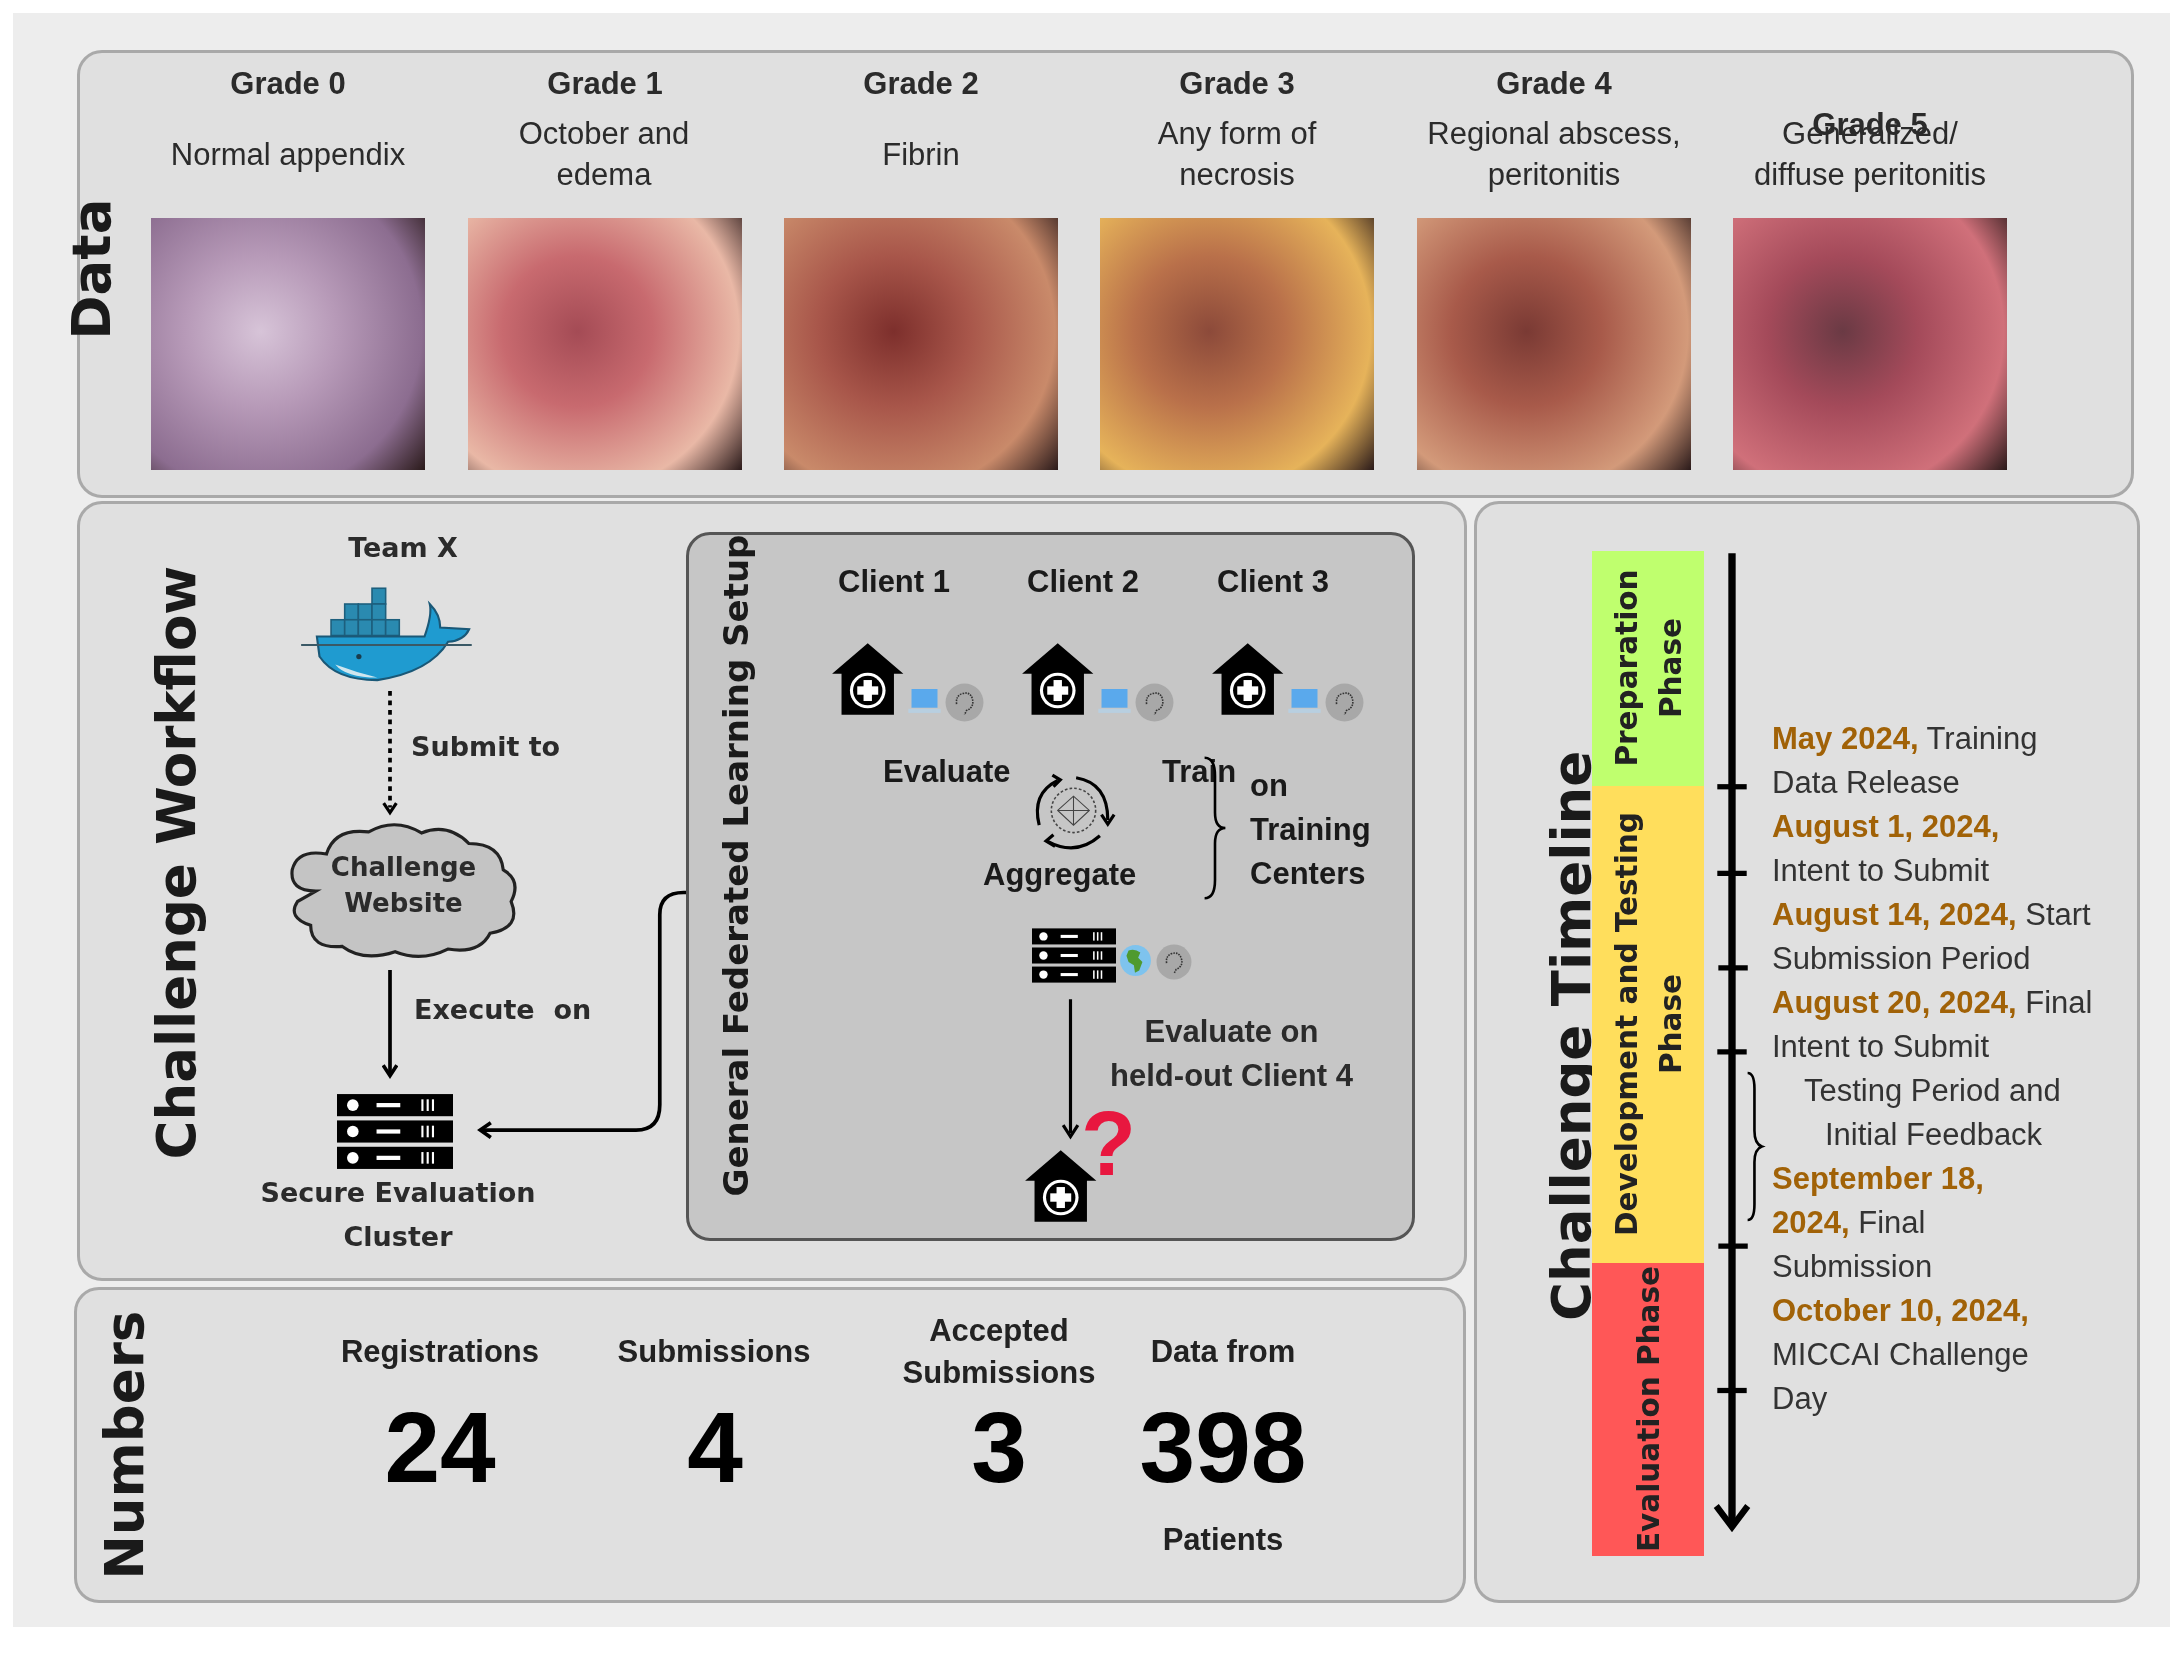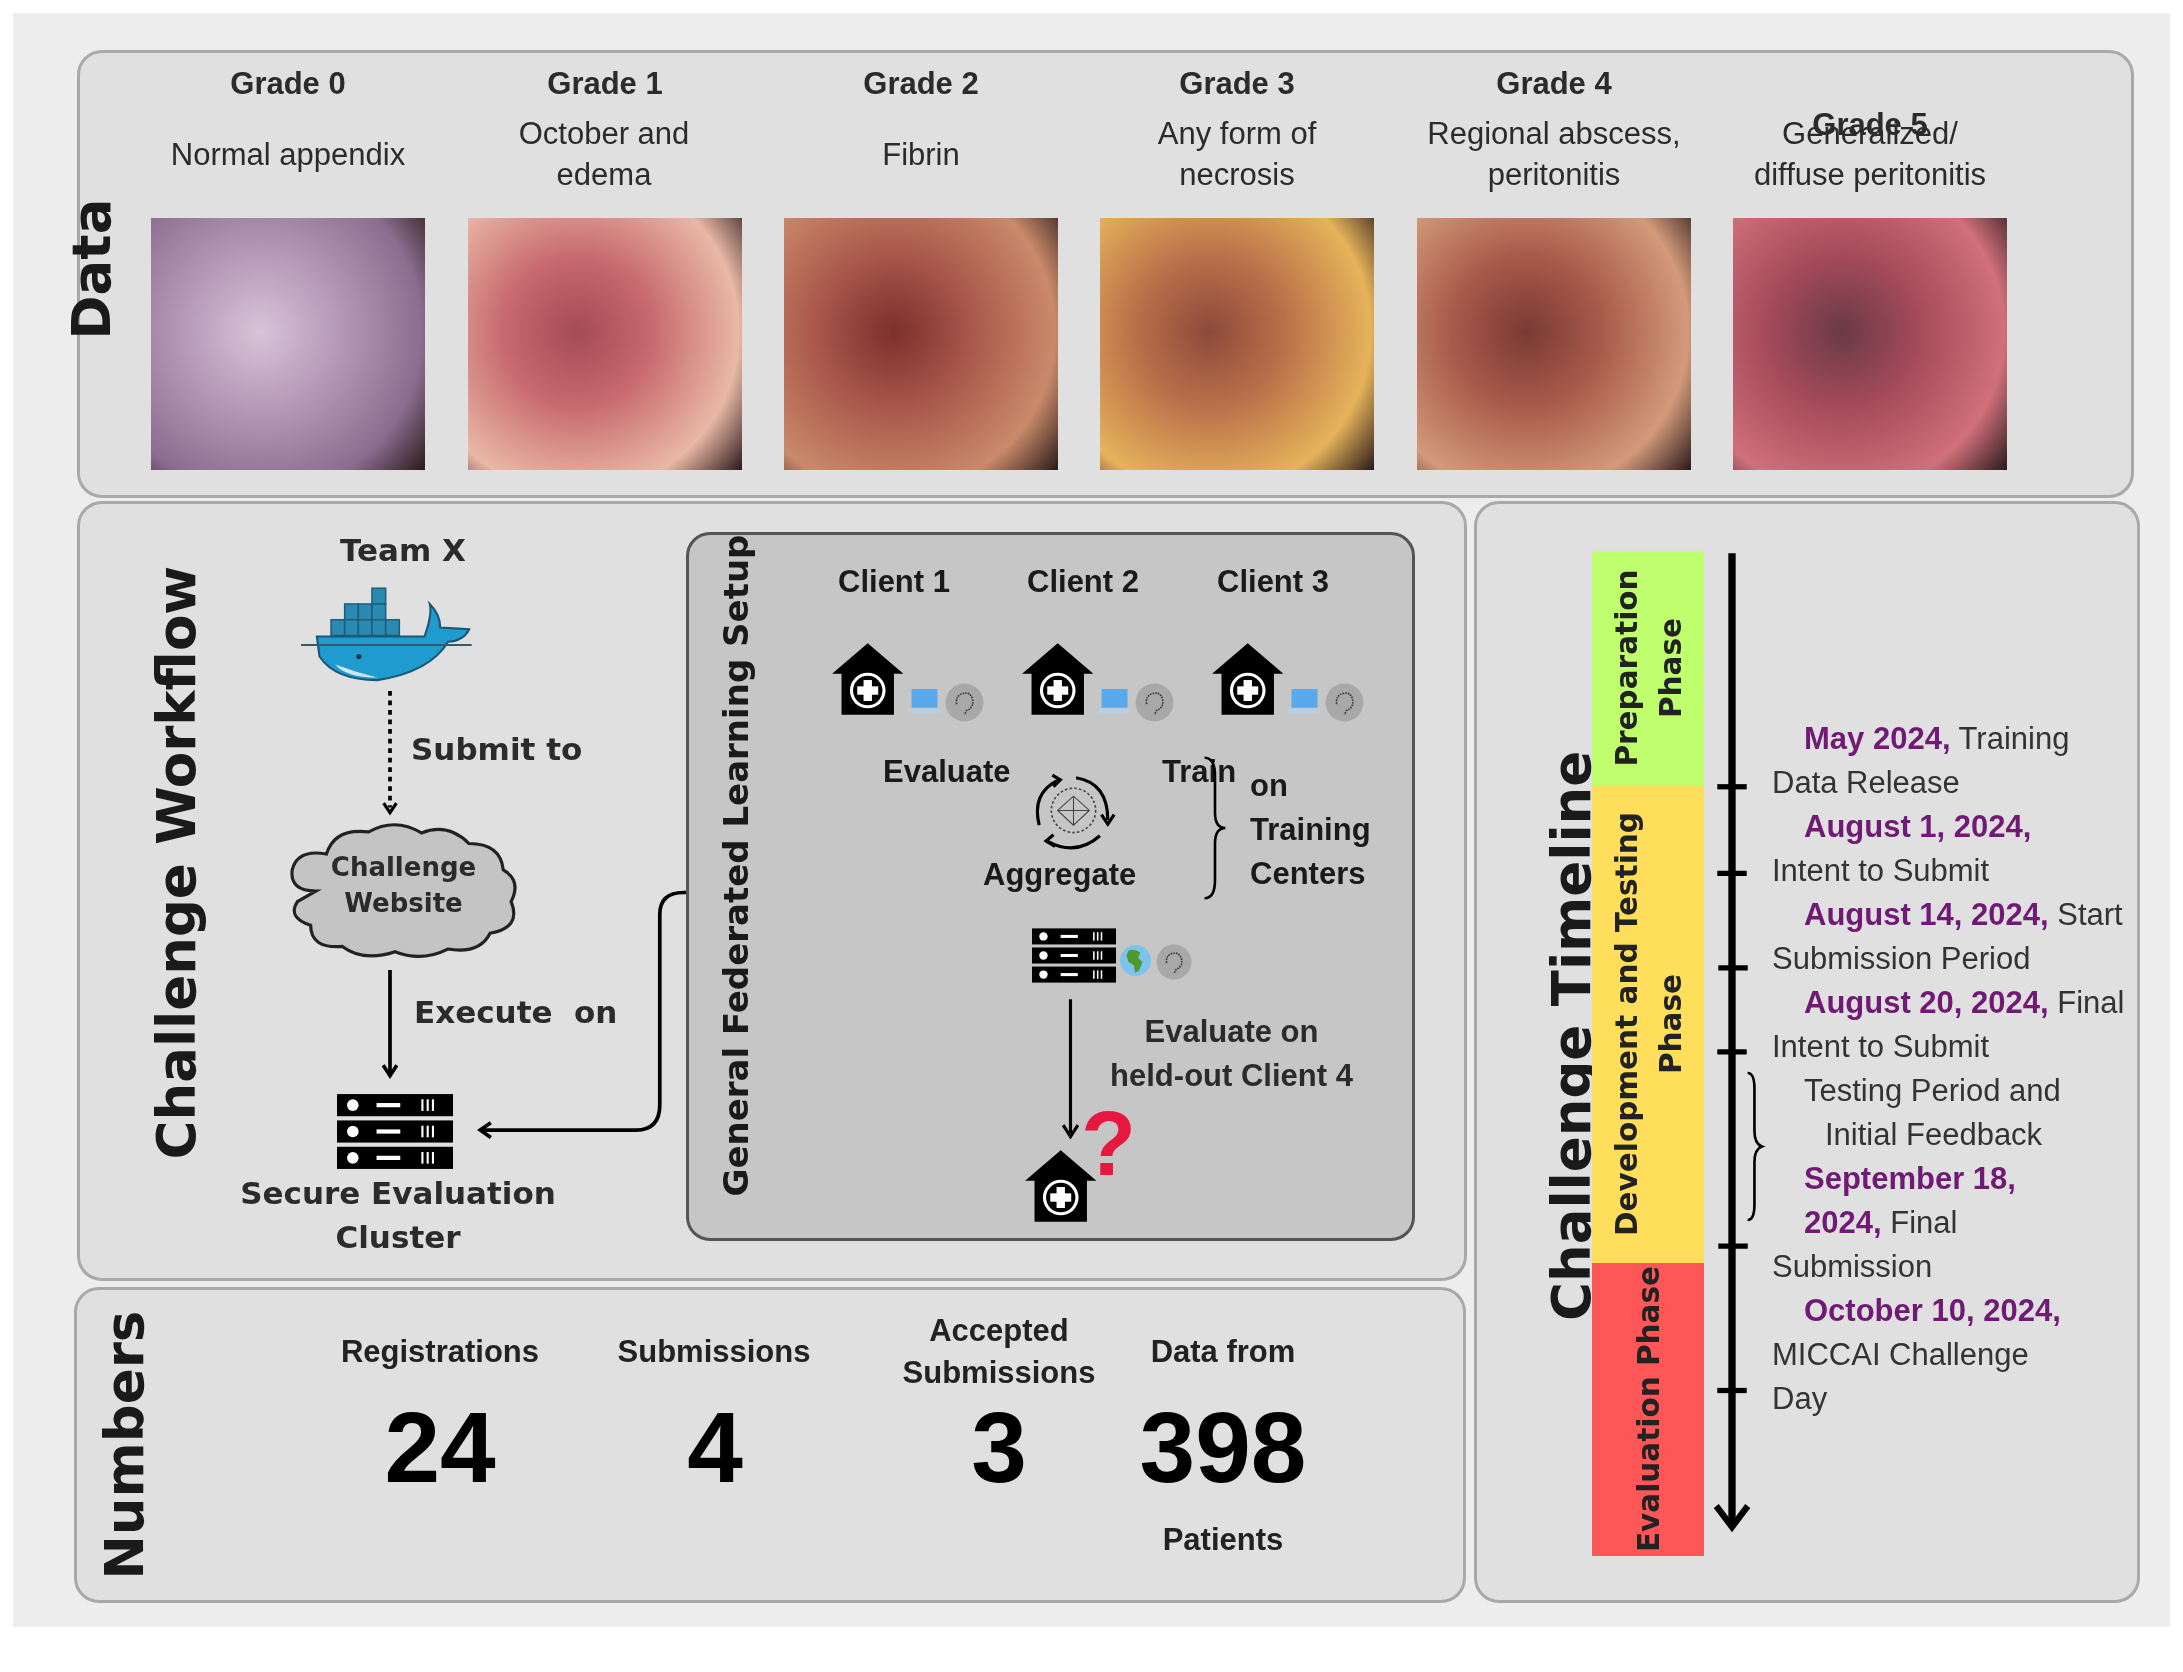--- a/index.html
+++ b/index.html
@@ -7,26 +7,26 @@
          font-family:"Liberation Sans", "DejaVu Sans", sans-serif; color:#222; }
   .canvas { position:absolute; left:13px; top:13px; width:2157px; height:1614px; background:#ededed; }
   .panel { position:absolute; background:#e0e0e0; border:3.7px solid #a9a9a9; border-radius:25px; box-sizing:border-box; }
   .vlabel { position:absolute; transform:rotate(-90deg); transform-origin:center center; white-space:nowrap;
             font-weight:bold; color:#1a1a1a; text-align:center; font-family:"DejaVu Sans", sans-serif; }
   .abs { position:absolute; }
   .center { text-align:center; }
   .grade-title { font-weight:bold; font-size:31px; color:#2b2b2b; }
   .grade-desc { font-size:31px; color:#2b2b2b; line-height:41px; }
   .photo { position:absolute; width:274px; height:252px; }
-  .wf-text { font-weight:bold; font-size:31px; color:#2b2b2b; font-family:"DejaVu Sans", sans-serif; }
+  .wf-text { font-weight:bold; font-size:27px; color:#2b2b2b; font-family:"DejaVu Sans", sans-serif; }
   .fl-text { font-weight:bold; font-size:31px; color:#1a1a1a; }
   .num-label { font-weight:bold; font-size:31px; color:#222; text-align:center; line-height:42px; }
   .num-val { font-weight:bold; font-size:100px; color:#000; text-align:center; }
   .tl-text { font-size:31px; color:#333; line-height:44px; }
-  .tl-text b { color:#701a75;margin-left:32px; }
+  .tl-text b { color:#a16207; }
 </style>
 </head>
 <body>
 
 <div class="canvas">
 
   <div class="panel" style="left:64px; top:37px; width:2057px; height:448px;"></div>
   <div class="vlabel" style="left:79px; top:227px; width:158px; height:58px; font-size:53px; line-height:58px; margin-left:-79px; margin-top:0;">Data</div>
 
   <div id="grades">

